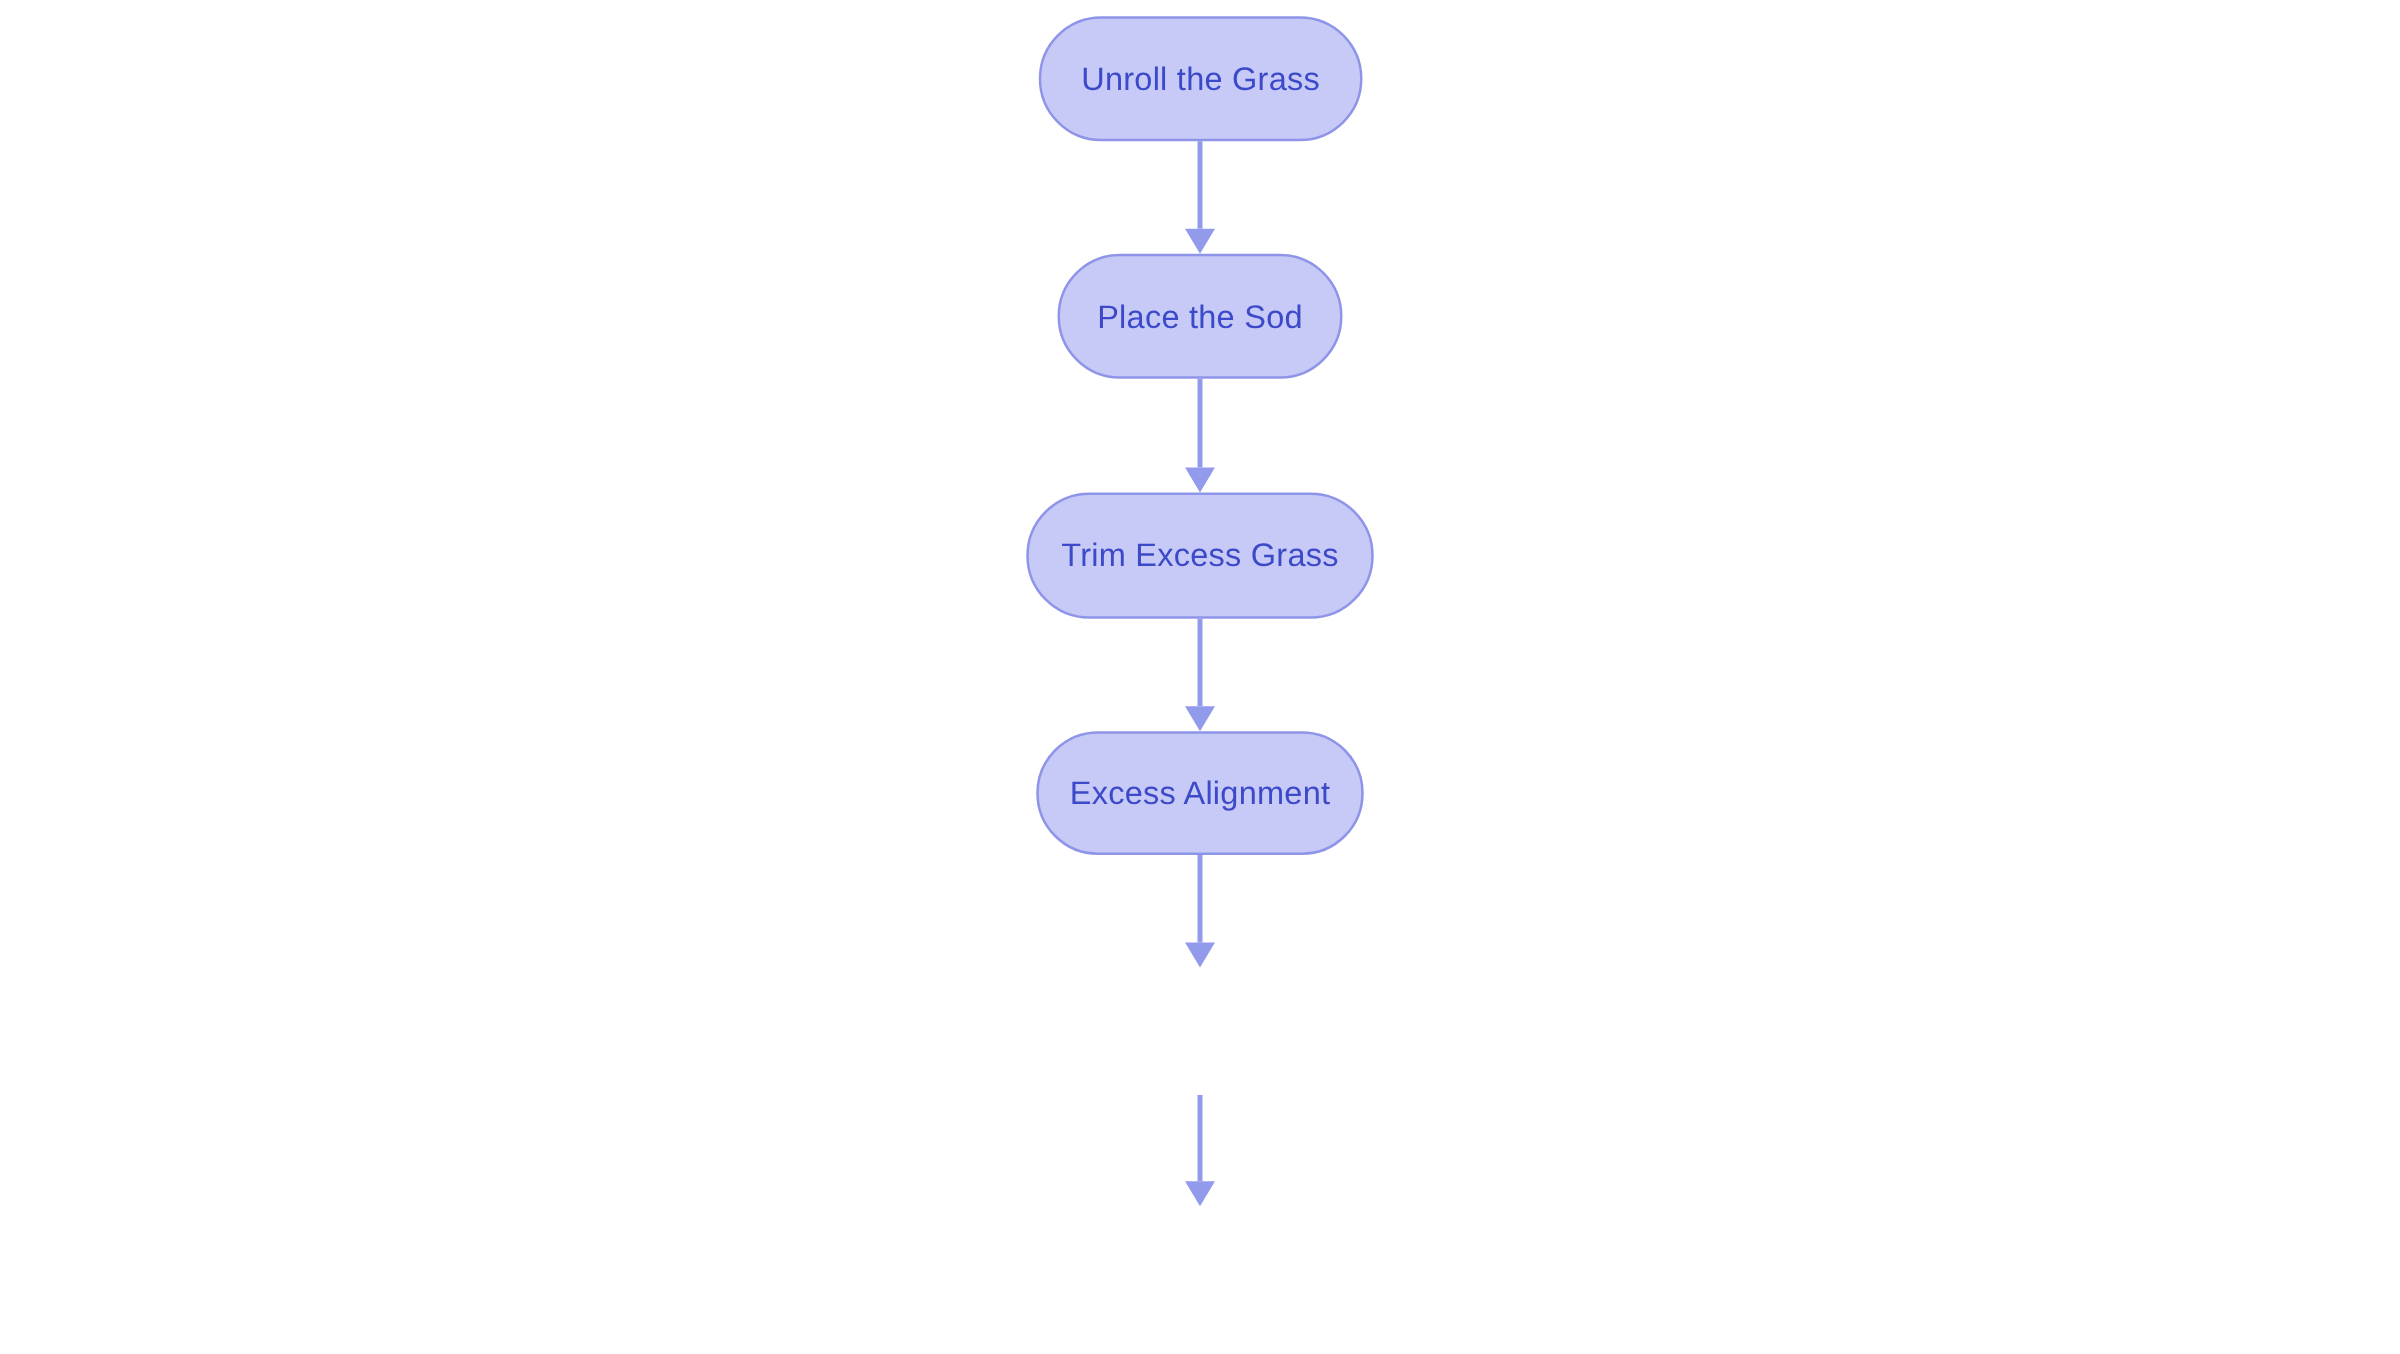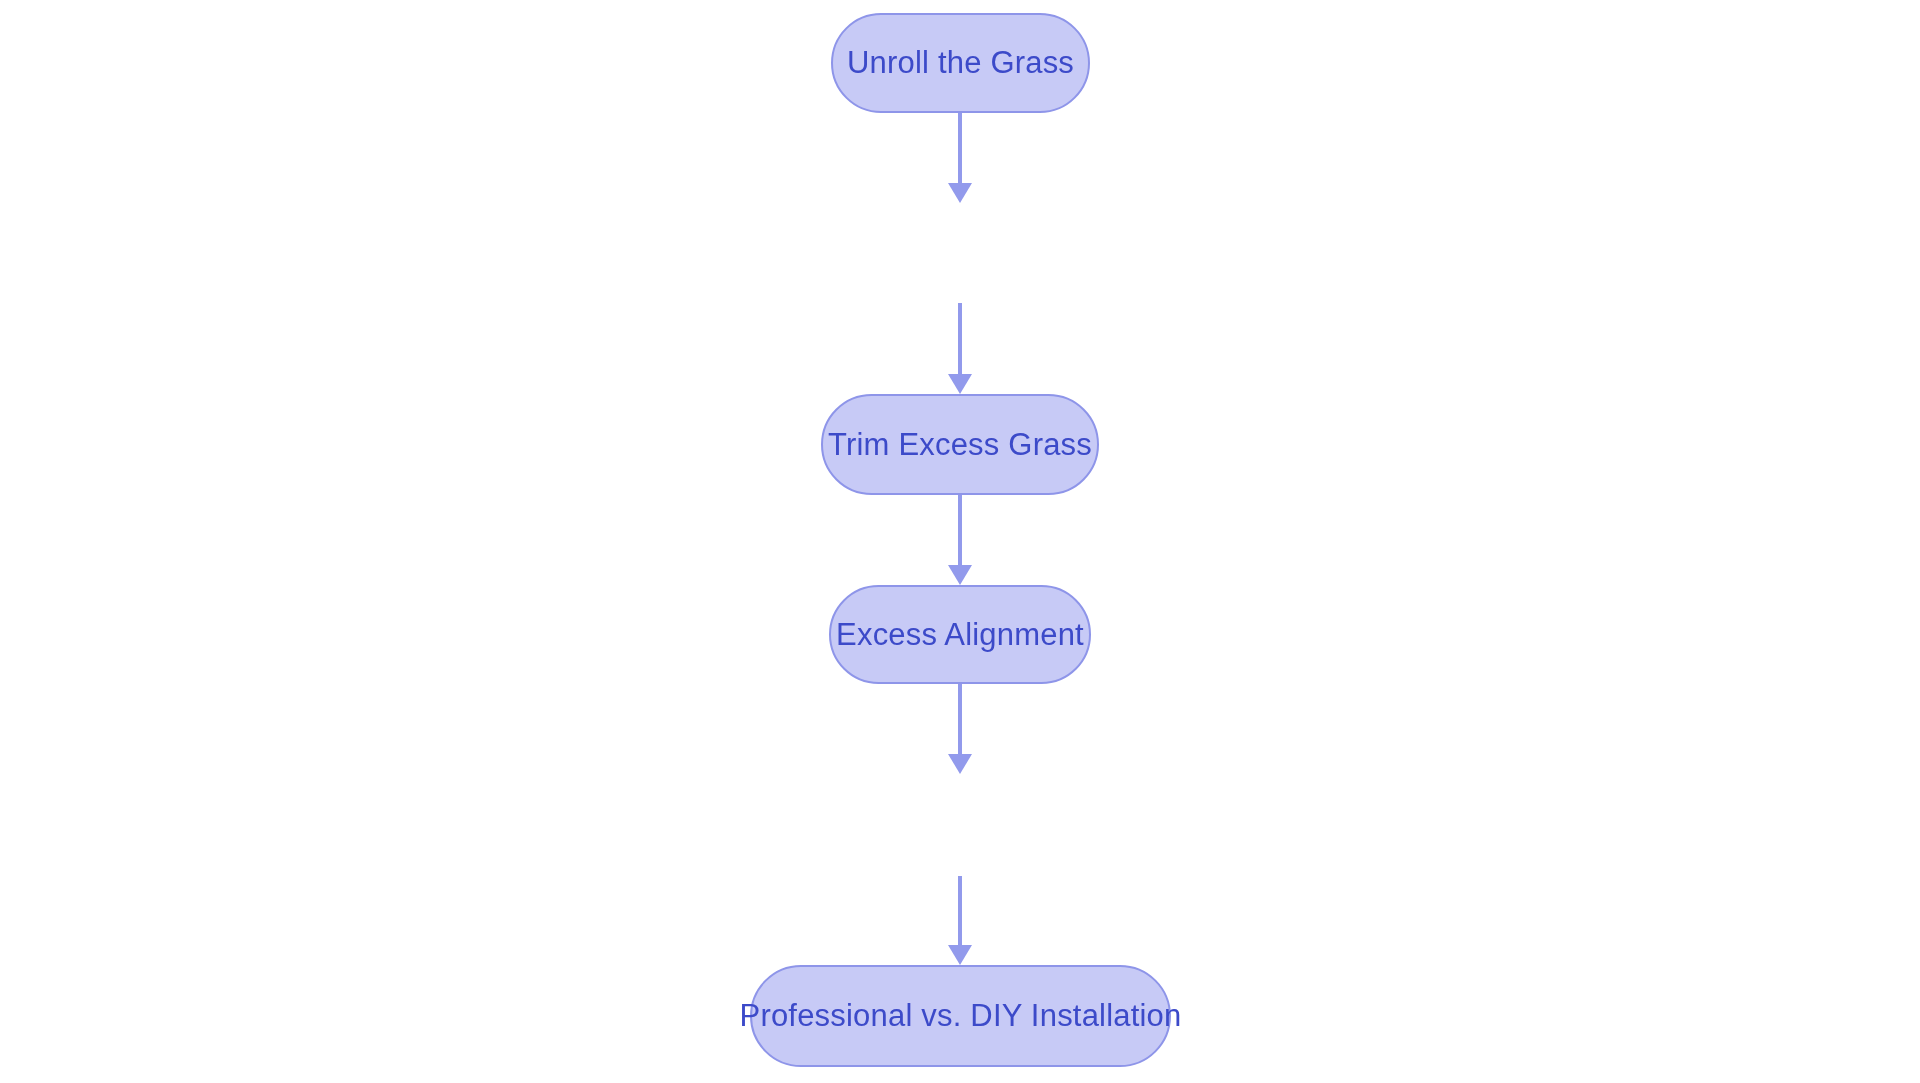--- a/index.html
+++ b/index.html
@@ -26,21 +26,21 @@
     box-sizing:border-box;
     background:var(--node-fill);
     border:2px solid var(--node-border);
     border-radius:52px;
     display:flex;
     align-items:center;
     justify-content:center;
   }
   .flow-node .node-label{
     color:var(--node-text);
-    font-size:31px;
+    font-size:26px;
     font-weight:500;
     letter-spacing:.2px;
     white-space:nowrap;
   }
   
   .n0{left:831px;top:13px;width:259px;height:100px;}
   .n1{left:846px;top:203px;width:228px;height:100px;}
   .n2{left:821px;top:394px;width:278px;height:101px;}
   .n3{left:829px;top:585px;width:262px;height:99px;}
   .n4{left:779px;top:774px;width:363px;height:102px;}
@@ -79,20 +79,23 @@
 
   <div class="flow-node n0">
     <span class="node-label">Unroll the Grass</span>
   </div>
 
   <div class="flow-arrow a0">
     <div class="arrow-line"></div>
     <div class="arrow-head"></div>
   </div>
 
+  <div class="flow-node n1">
+    <span class="node-label">Place the Sod</span>
+  </div>
 
   <div class="flow-arrow a1">
     <div class="arrow-line"></div>
     <div class="arrow-head"></div>
   </div>
 
   <div class="flow-node n2">
     <span class="node-label">Trim Excess Grass</span>
   </div>
 
@@ -109,17 +112,14 @@
     <div class="arrow-line"></div>
     <div class="arrow-head"></div>
   </div>
 
 
   <div class="flow-arrow a4">
     <div class="arrow-line"></div>
     <div class="arrow-head"></div>
   </div>
 
-  <div class="flow-node n5">
-    <span class="node-label">Professional vs. DIY Installation</span>
-  </div>
 
 </div>
 
 </body></html>

